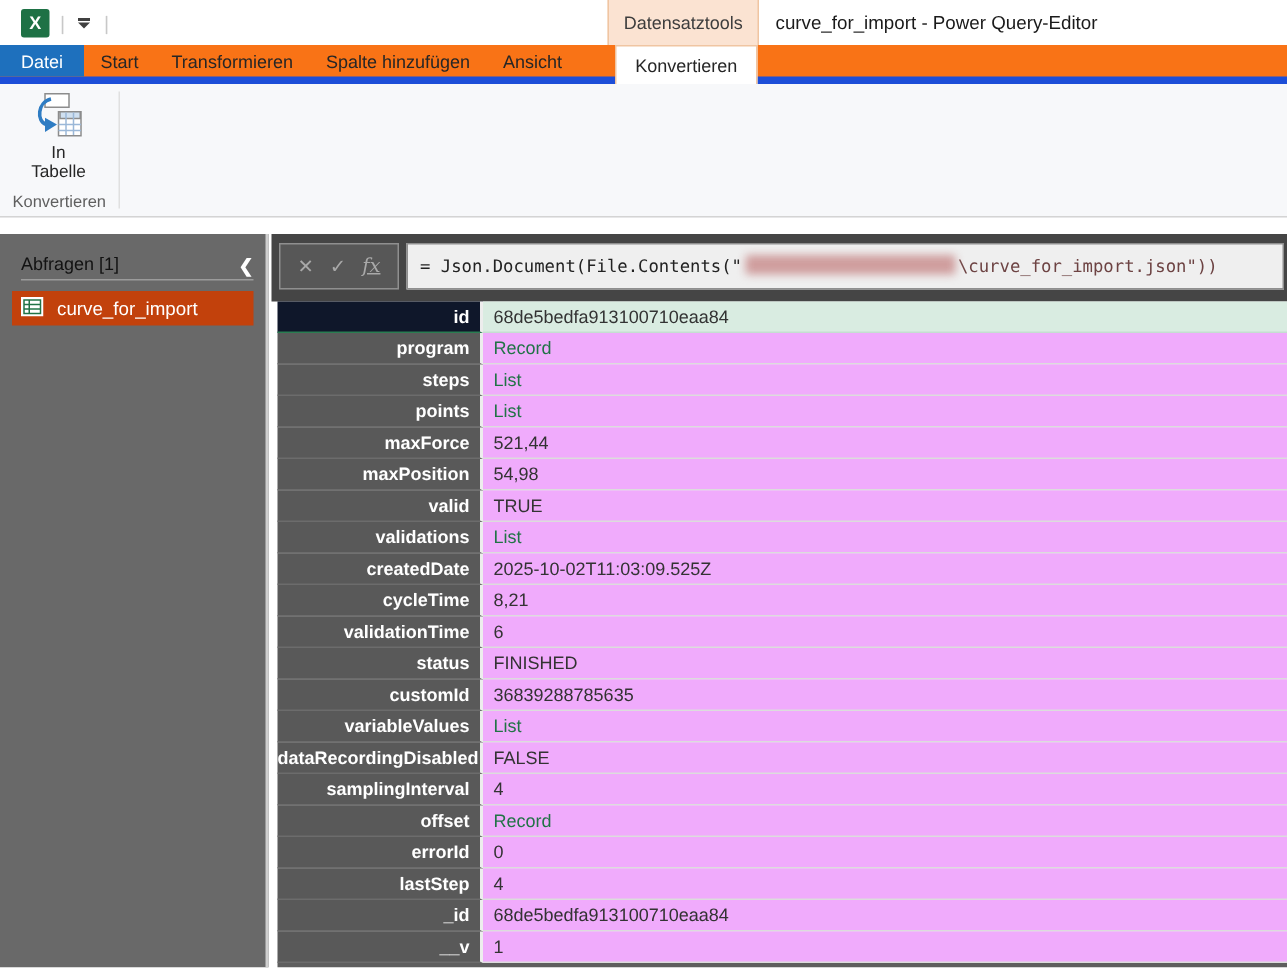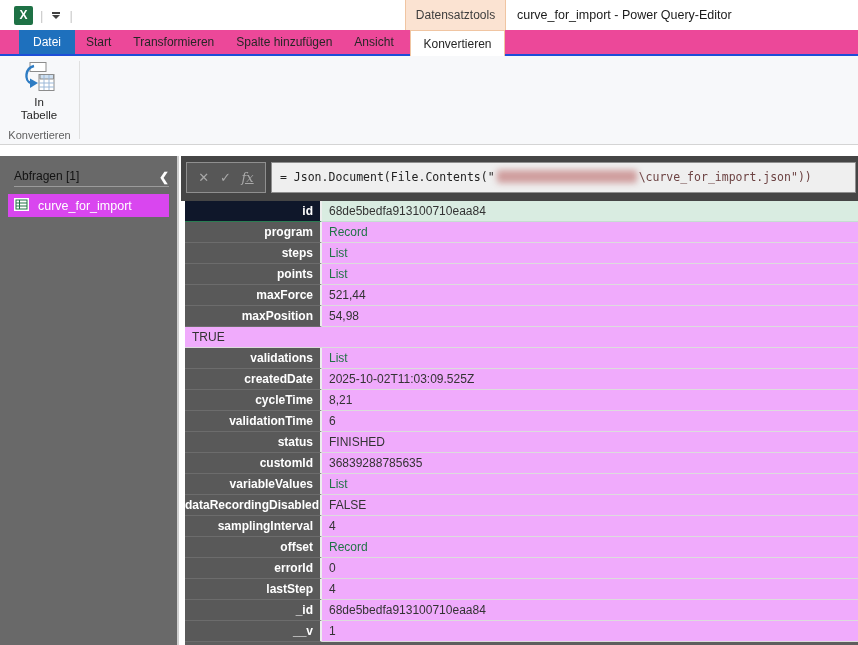--- a/index.html
+++ b/index.html
@@ -15,22 +15,22 @@
   .qat-sep { color:#c8c8c8; font-size:13px; }
   .qat-drop { display:flex; flex-direction:column; align-items:center; width:12px; cursor:pointer; }
   .qat-drop .bar { width:8px; height:2px; background:#404040; margin-bottom:1px; }
   .qat-drop .tri { width:0; height:0; border-left:4px solid transparent; border-right:4px solid transparent; border-top:4px solid #404040; }
   .context-group { position:absolute; left:405px; top:0; width:101px; height:30px; background:#fbe3d2;
                    border-left:1px solid #f0c5a2; border-right:1px solid #f0c5a2;
                    display:flex; align-items:center; justify-content:center; font-size:12px; color:#3d3d3d; }
   .win-title { position:absolute; left:517px; top:0; height:30px; line-height:30px; font-size:12.5px; color:#1a1a1a; }
 
   
-  .tabrow { position:absolute; left:0; top:30px; width:858px; height:26px; background:#ec4899;
-            border-bottom:2px solid #1d4ed8; display:flex; align-items:stretch;padding-left:19px; }
+  .tabrow { position:absolute; left:0; top:30px; width:858px; height:26px; background:#f97316;
+            border-bottom:5px solid #1d4ed8; display:flex; align-items:stretch; }
   .tab { padding:0 11px; font-size:12px; color:#262626; display:flex; align-items:center; cursor:pointer; }
   .tab.file-tab { background:#1e70bd; color:#fff; padding:0 14px; }
   .tab.context-sel { position:absolute; left:410px; top:0; height:26px; width:95px; justify-content:center;
                      background:#fff; border:1px solid #f0c5a2; border-bottom:none; z-index:2; }
 
   
   .ribbon { position:absolute; left:0; top:56px; width:858px; height:89px; background:#f7f8fa; border-bottom:1px solid #d4d4d4;padding-left:28px; }
   .ribbon-group { position:absolute; left:0; top:0; width:79px; height:88px; }
   .big-btn { position:absolute; left:10px; top:4px; width:58px; height:66px; border:1px solid transparent;
              background:transparent; display:flex; flex-direction:column; align-items:center; cursor:pointer; }
@@ -39,21 +39,21 @@
   .group-divider { position:absolute; left:79px; top:5px; height:78px; width:1px; background:#e0e0e0; }
 
   
   .content { position:absolute; left:0; top:156px; width:858px; height:500px; }
 
   
   .sidebar { position:absolute; left:0; top:0; width:179px; height:500px; background:#696969; border-right:2px solid #cfcfcf; }
   .sidebar-header { margin:13px 8px 0 14px; display:flex; align-items:flex-end; border-bottom:1px solid #9b9b9b; padding-bottom:3px; }
   .sidebar-header .hdr-text { font-size:12px; color:#121212; }
   .collapse-btn { margin-left:auto; color:#fff; font-size:12px; font-weight:bold; cursor:pointer; line-height:12px; }
-  .query-item { margin:7px 8px 0 8px; height:23px; background:#d946ef; color:#fff; display:flex; align-items:center;
+  .query-item { margin:7px 8px 0 8px; height:23px; background:#c2410c; color:#fff; display:flex; align-items:center;
                 gap:9px; padding-left:6px; font-size:12.5px; cursor:pointer; }
 
   
   .main { position:absolute; left:181px; top:0; width:677px; height:500px; background:#fff; }
   .formula-band { position:absolute; left:0; top:0; width:677px; height:45px; background:#454545; }
   .fx-box { position:absolute; left:5px; top:6px; width:80px; height:31px; background:#575757; border:1px solid #8f8f8f;
             display:flex; align-items:center; justify-content:space-around; padding:0 6px; }
   .fx-box .fbtn { color:#a9a9a9; font-size:13px; cursor:pointer; background:none; border:none; }
   .fx-box .fx { font-family:"DejaVu Serif", serif; font-style:italic; font-size:13px;text-decoration:underline; }
   .formula-input { position:absolute; left:90px; top:6px; width:585px; height:31px; background:#efefef;
@@ -183,20 +183,21 @@
             </div>
             <div class="rec-row">
               <div class="rec-key">maxForce</div>
               <div class="rec-val">521,44</div>
             </div>
             <div class="rec-row">
               <div class="rec-key">maxPosition</div>
               <div class="rec-val">54,98</div>
             </div>
             <div class="rec-row">
+              <div class="rec-key">valid</div>
               <div class="rec-val">TRUE</div>
             </div>
             <div class="rec-row">
               <div class="rec-key">validations</div>
               <div class="rec-val link">List</div>
             </div>
             <div class="rec-row">
               <div class="rec-key">createdDate</div>
               <div class="rec-val">2025-10-02T11:03:09.525Z</div>
             </div>

